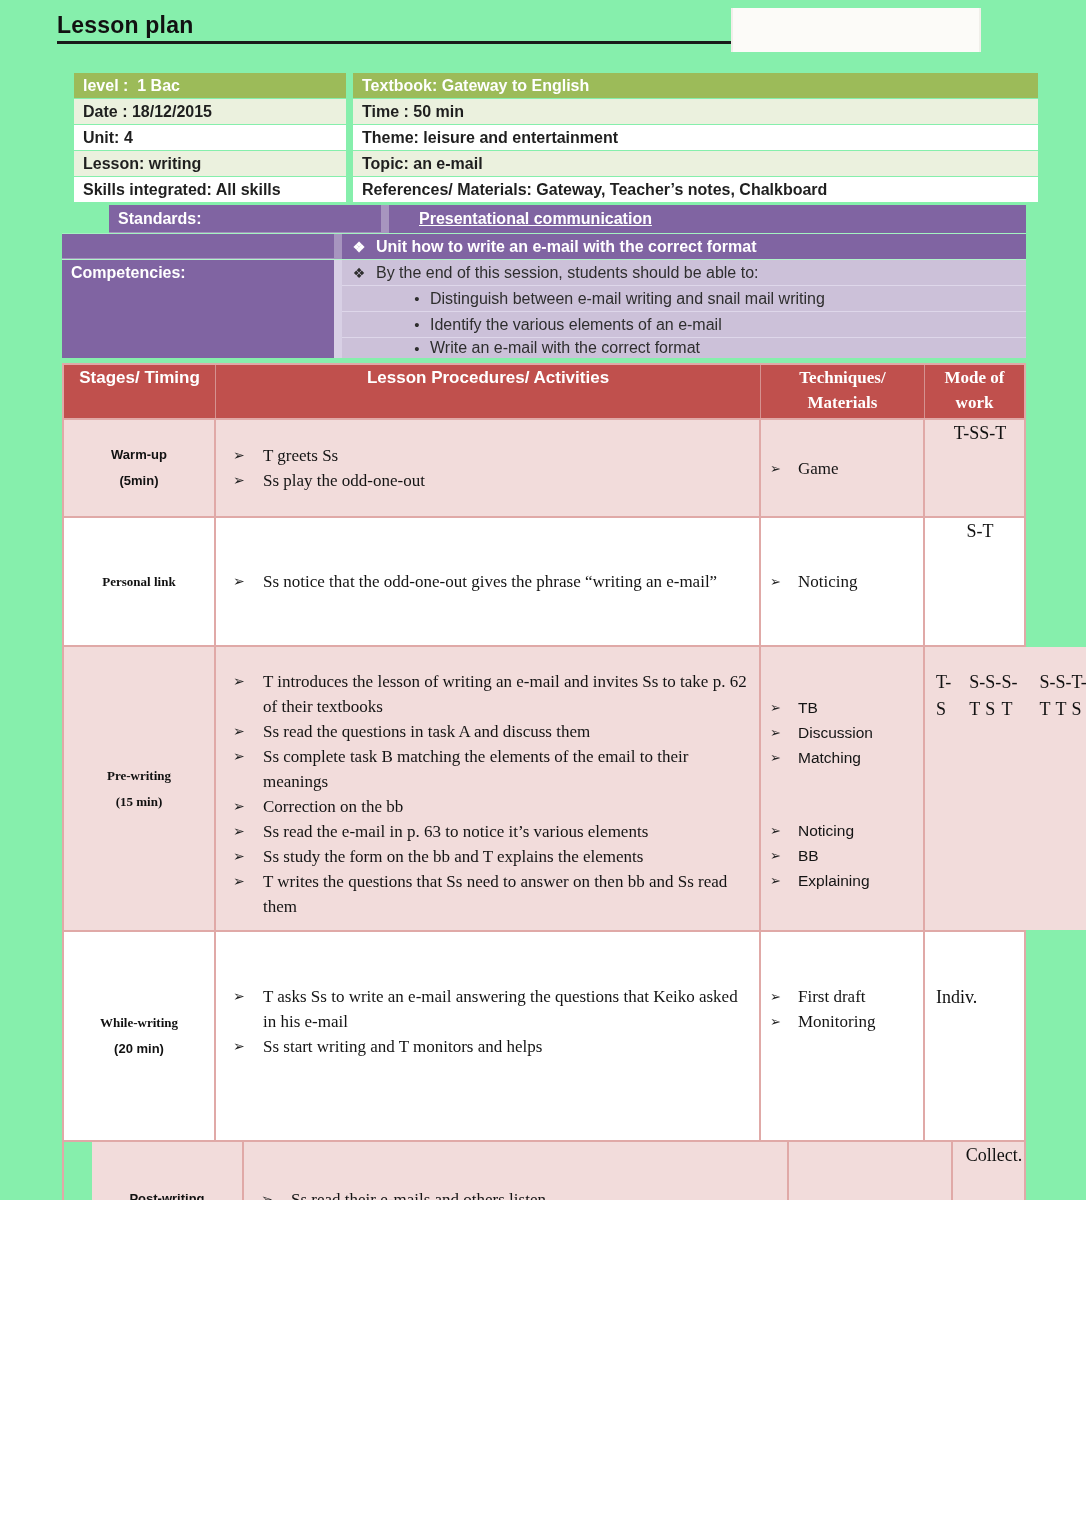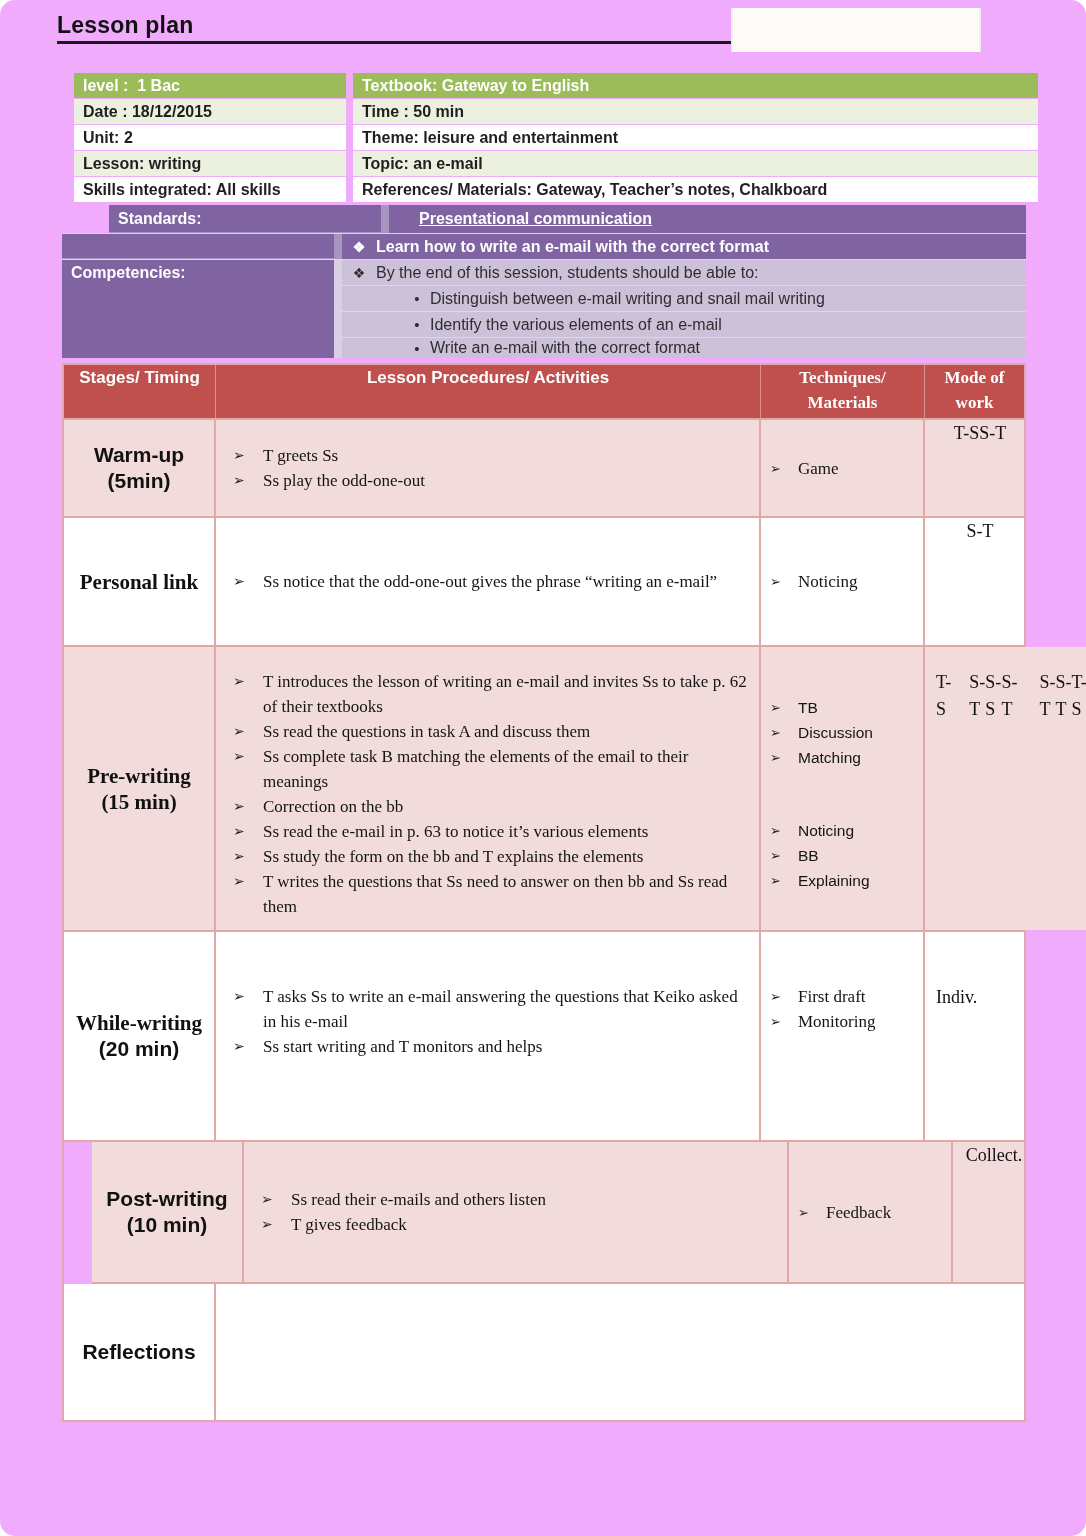--- a/index.html
+++ b/index.html
@@ -1,19 +1,19 @@
 <!DOCTYPE html>
 <html><head>
 <meta charset="utf-8">
 <style>
   * { margin:0; padding:0; box-sizing:border-box; }
   html,body { background:#ffffff; }
   .page {
-    position:relative; width:1086px; height:1536px; background:#f0abfc;
-    font-family:"Liberation Sans", sans-serif; color:#1a1a1a;border-radius:15px;
+    position:relative; width:1086px; height:1200px; background:#86efac;
+    font-family:"Liberation Sans", sans-serif; color:#1a1a1a;
   }
   .sans { font-family:"Liberation Sans", sans-serif; }
   .serif { font-family:"Liberation Serif", serif; }
 
   
   .title-wrap {
     position:absolute; left:57px; top:12px; width:676px;
     border-bottom:3px solid #1a1a1a; padding-bottom:2px;
   }
   .title-wrap h1 { font-size:23px; font-weight:bold; color:#111; letter-spacing:0.2px; }
@@ -80,21 +80,21 @@
     display:flex; flex-direction:column; align-items:center; justify-content:flex-start;
     line-height:25px; border-right:1px solid #d59290;
   }
   .lt-head > div:last-child { border-right:none; }
 
   .row-pink > div { background:#f2dcdb; }
   .row-white > div { background:#ffffff; }
 
   .stage-cell {
     display:flex; flex-direction:column; align-items:center; justify-content:center;
-    text-align:center; font-weight:bold; font-size:21px; line-height:26px; color:#111;
+    text-align:center; font-weight:bold; font-size:13px; line-height:26px; color:#111;
   }
   .proc-cell { display:flex; flex-direction:column; padding:0 8px 0 17px; }
   .proc-item { display:flex; line-height:25px; }
   .proc-item .arrow { flex:0 0 30px; font-size:14px; color:#222; }
   .proc-item .ptext { flex:1; font-family:"Liberation Serif", serif; font-size:17px; color:#141414; }
   .tech-cell { display:flex; flex-direction:column; padding-left:9px; }
   .tech-item { display:flex; line-height:25px; }
   .tech-item .arrow { flex:0 0 28px; font-size:13px; color:#222; }
   .tech-item .ttext { font-size:16px; color:#141414; }
   .tech-item.serif .ttext { font-family:"Liberation Serif", serif; font-size:17px; }
@@ -133,21 +133,21 @@
   <div class="info-table">
     <div class="info-row head">
       <div>level :  1 Bac</div>
       <div>Textbook: Gateway to English</div>
     </div>
     <div class="info-row tint">
       <div>Date : 18/12/2015</div>
       <div>Time : 50 min</div>
     </div>
     <div class="info-row plain">
-      <div>Unit: 2</div>
+      <div>Unit: 4</div>
       <div>Theme: leisure and entertainment</div>
     </div>
     <div class="info-row tint">
       <div>Lesson: writing</div>
       <div>Topic: an e-mail</div>
     </div>
     <div class="info-row plain">
       <div>Skills integrated: All skills</div>
       <div>References/ Materials: Gateway, Teacher’s notes, Chalkboard</div>
     </div>
@@ -159,21 +159,21 @@
       <div class="std-gap-dark"></div>
       <div class="std-content-dark">
         <span class="std-underlined">Presentational communication</span>
       </div>
     </div>
     <div class="std-row r2">
       <div class="std-label sep"></div>
       <div class="std-gap-dark"></div>
       <div class="std-content-dark">
         <span class="bullet-diamond">❖</span>
-        <span>Learn how to write an e-mail with the correct format</span>
+        <span>Unit how to write an e-mail with the correct format</span>
       </div>
     </div>
     <div class="std-row r3">
       <div class="std-label">Competencies:</div>
       <div class="std-gap-light"></div>
       <div class="std-content-light">
         <span class="bullet-diamond">❖</span>
         <span>By the end of this session, students should be able to:</span>
       </div>
     </div>

